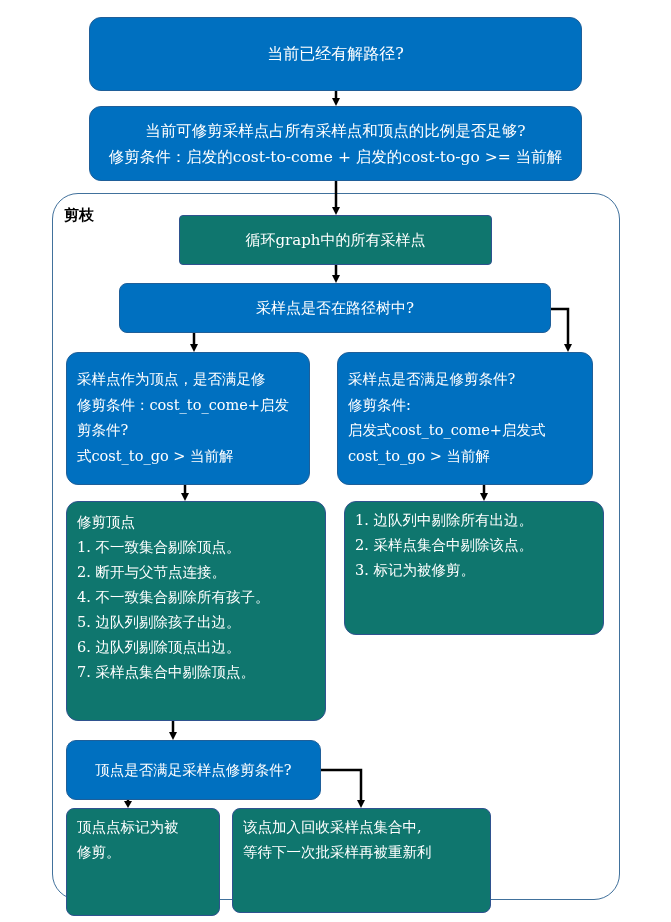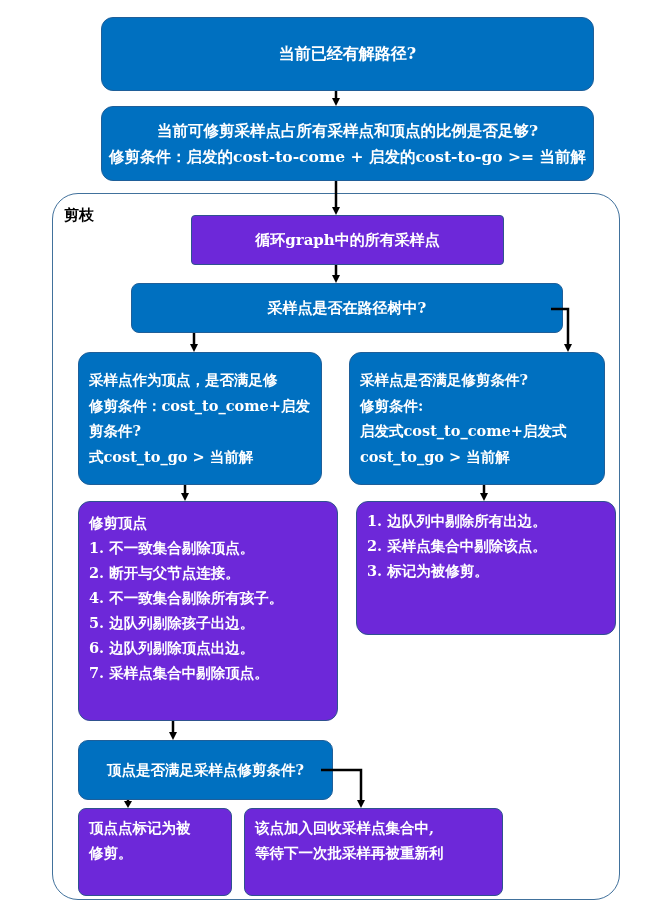--- a/index.html
+++ b/index.html
@@ -1,19 +1,19 @@
 <!DOCTYPE html>
 <html><head>
 <meta charset="utf-8">
 <style>
   html,body{margin:0;padding:0;background:#ffffff;}
   body{width:671px;height:922px;position:relative;overflow:hidden;font-family:"DejaVu Serif","Liberation Serif",serif;}
-  .box{position:absolute;box-sizing:border-box;color:#ffffff;font-weight:bold;border-radius:12px;margin-left:12px;}
+  .box{position:absolute;box-sizing:border-box;color:#ffffff;font-weight:normal;border-radius:12px;}
   .mid{background:#0070c0;border:1px solid #1f5f99;}
-  .dark{background:#6d28d9;border:1px solid #2f528f;}
+  .dark{background:#0f766e;border:1px solid #2f528f;}
   .center{display:flex;align-items:center;justify-content:center;text-align:center;}
   .left{padding:10px 10px;text-align:left;}
   .line{display:block;white-space:nowrap;}
   .frame{position:absolute;left:52px;top:193px;width:568px;height:707px;border:1.5px solid #41719c;border-radius:26px;box-sizing:border-box;}
   .frame-title{position:absolute;left:64px;top:206px;font-size:15px;font-weight:bold;color:#000;font-family:"DejaVu Sans","Liberation Sans",sans-serif;}
   svg.conn{position:absolute;left:0;top:0;}
 </style>
 </head>
 <body>
 
@@ -64,26 +64,26 @@
 <div class="box dark left" style="left:344px;top:501px;width:260px;height:134px;font-size:14.5px;line-height:25px;padding-top:6px;">
   <span class="line">1. 边队列中剔除所有出边。</span>
   <span class="line">2. 采样点集合中剔除该点。</span>
   <span class="line">3. 标记为被修剪。</span>
 </div>
 
 <div class="box mid center" style="left:66px;top:740px;width:255px;height:60px;border-radius:10px;font-size:14.5px;">
   <span>顶点是否满足采样点修剪条件?</span>
 </div>
 
-<div class="box dark left" style="left:66px;top:808px;width:154px;height:88px;border-radius:8px;font-size:14.5px;line-height:25px;padding-top:6px;">
+<div class="box dark left" style="left:66px;top:808px;width:154px;height:108px;border-radius:8px;font-size:14.5px;line-height:25px;padding-top:6px;">
   <span class="line">顶点点标记为被</span>
   <span class="line">修剪。</span>
 </div>
 
-<div class="box dark left" style="left:232px;top:808px;width:259px;height:88px;border-radius:8px;font-size:14.5px;line-height:25px;padding-top:6px;">
+<div class="box dark left" style="left:232px;top:808px;width:259px;height:105px;border-radius:8px;font-size:14.5px;line-height:25px;padding-top:6px;">
   <span class="line">该点加入回收采样点集合中,</span>
   <span class="line">等待下一次批采样再被重新利</span>
 </div>
 
 <svg class="conn" width="671" height="922">
   <defs>
     <marker id="ah" markerWidth="8" markerHeight="8" refX="4" refY="6" orient="auto-start-reverse" markerUnits="userSpaceOnUse">
       <path d="M0,0 L8,0 L4,8 z" fill="#000"></path>
     </marker>
   </defs>

